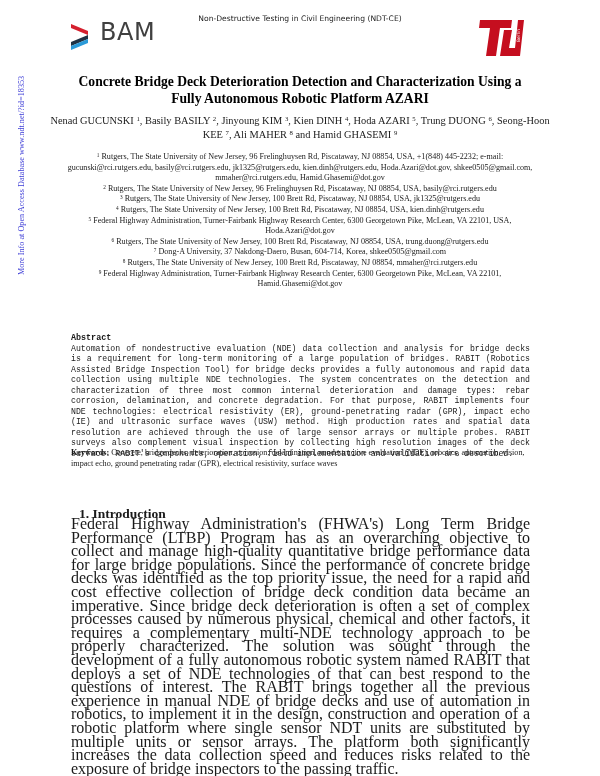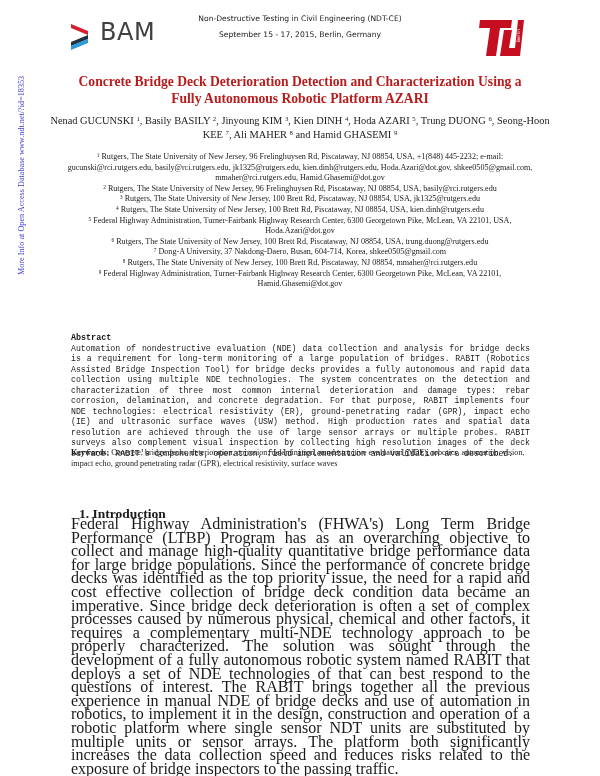--- a/index.html
+++ b/index.html
@@ -16,21 +16,21 @@
     }
 
     
     .bam-logo { position: absolute; left: 70px; top: 18px; width: 90px; height: 40px; }
     .bam-text { position: absolute; left: 30px; top: 0px; font-family: "DejaVu Sans", sans-serif; font-size: 24px; color: #404040; letter-spacing: 0.5px; }
     .conf { position: absolute; left: 180px; top: 14px; width: 240px; text-align: center; font-size: 7.6px; line-height: 10px; color: #222; }
     .conf .date { margin-top: 6px; }
     .tu-logo { position: absolute; left: 478px; top: 18px; width: 46px; height: 40px; }
 
     
-    .title { position: absolute; left: 40px; top: 73px; width: 520px; text-align: center; font-weight: bold; font-size: 13.6px; line-height: 17px; color: #b91c1c; }
+    .title { position: absolute; left: 40px; top: 73px; width: 520px; text-align: center; font-weight: bold; font-size: 13.6px; line-height: 17px; color: #000000; }
     .authors { position: absolute; left: 40px; top: 114px; width: 520px; text-align: center; font-size: 10.4px; line-height: 14px; }
     .affils { position: absolute; left: 60px; top: 152px; width: 480px; text-align: center; font-size: 8.1px; line-height: 10.6px; }
     sup { font-size: 65%; line-height: 0; vertical-align: 0.45em; }
 
     
     .abstract { position: absolute; left: 71px; top: 333px; width: 459px; font-size: 8.2px; line-height: 10.5px; text-align: justify; font-family: Liberation Mono, monospace; }
     .abstract h3 { margin: 0; font-size: 8.4px; font-weight: bold; }
     .abstract p { margin: 0; }
     .keywords { position: absolute; left: 71px; top: 448px; width: 459px; font-size: 8.2px; line-height: 10.5px; }
     .keywords b { font-weight: bold; }
@@ -48,21 +48,20 @@
   <svg width="22" height="40" viewBox="0 0 22 40">
     <polygon points="1,6 18,13 18,17 1,10" fill="#d5202e"></polygon>
     <polygon points="18,17 18,21 1,28 1,24" fill="#1e3244"></polygon>
     <polygon points="1,28 18,21 18,25 1,32" fill="#2a9ad8"></polygon>
   </svg>
   <span class="bam-text">BAM</span>
 </div>
 
 <div class="conf sans">
   <div>Non-Destructive Testing in Civil Engineering (NDT-CE)</div>
-  <div class="date">September  15 - 17, 2015, Berlin, Germany</div>
 </div>
 
 <div class="tu-logo">
   <svg width="46" height="40" viewBox="0 0 46 40">
     <path d="M2,2 L34,2 L33,10 L22,10 L18,38 L8,38 L12,10 L1,10 Z" fill="#c50e1f"></path>
     <path d="M26,12 L34,12 L31,30 L37,30 L40,2 L46,2 L42,38 L22,38 Z" fill="#c50e1f"></path>
     <text x="41.5" y="24" font-size="4.5" fill="#fff" font-family="DejaVu Sans, sans-serif" transform="rotate(-90 41.5 24)">Berlin</text>
   </svg>
 </div>
 

